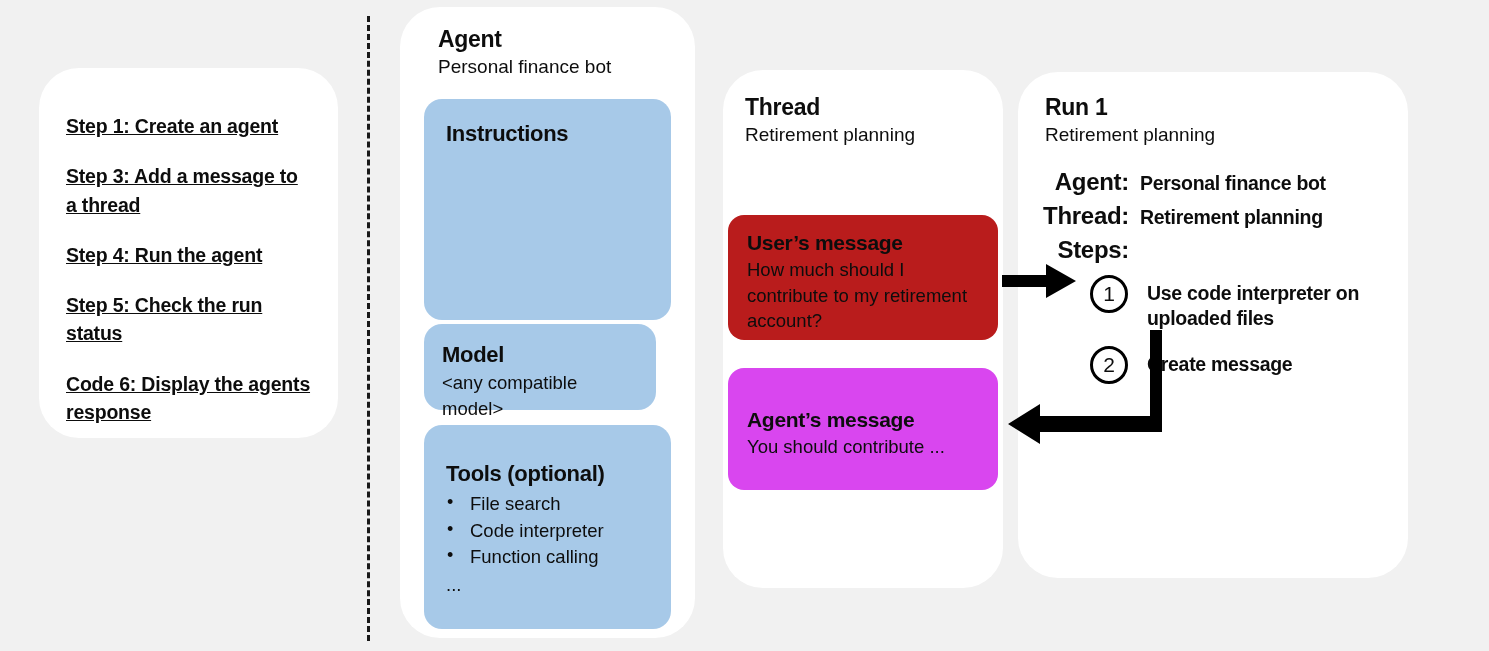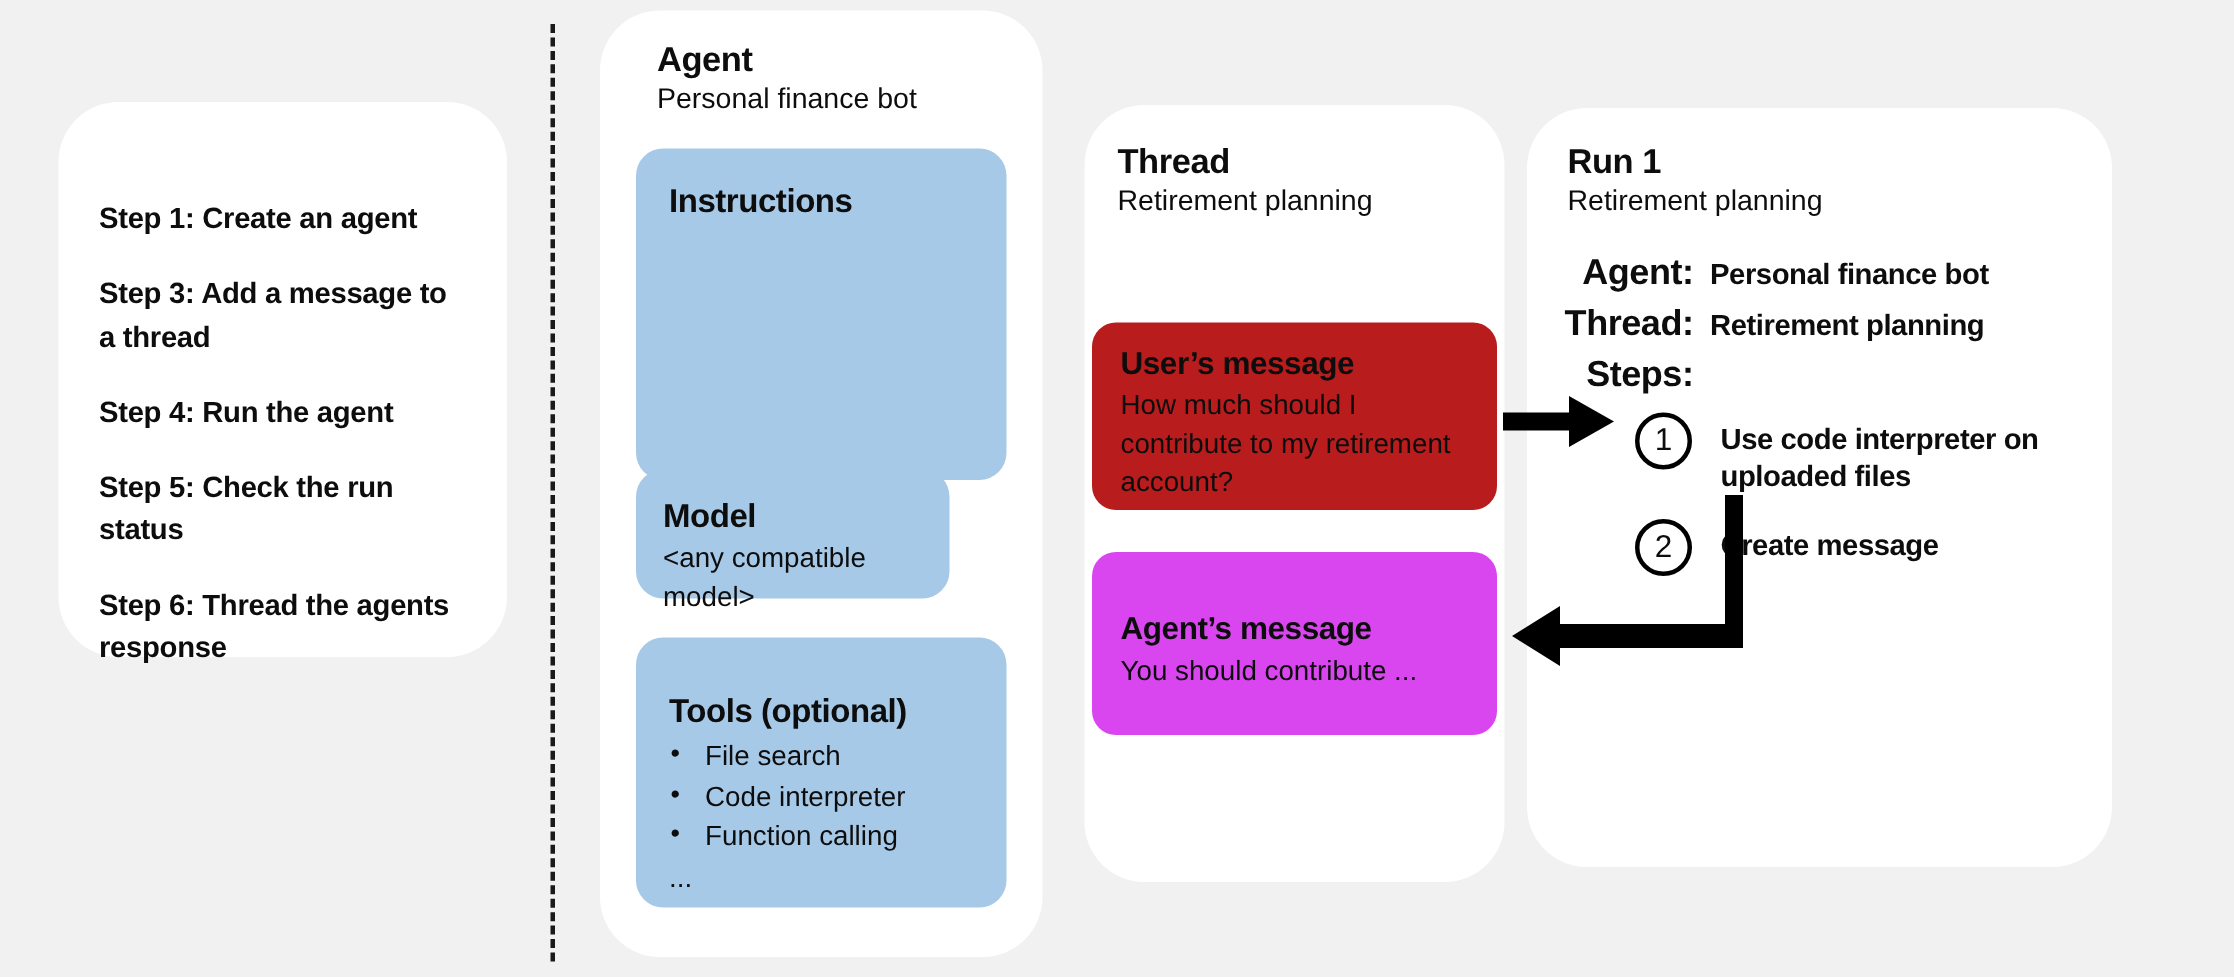--- a/index.html
+++ b/index.html
@@ -27,21 +27,22 @@
     border-radius: 40px;
     box-sizing: border-box;
   }
 
   
   #steps-card {
     left: 39px;
     top: 68px;
     width: 299px;
     height: 370px;
-    padding: 64px 26px 0 27px;
+    padding: 44px 26px 0 27px;
+    text-decoration: underline;
   }
   .step-line {
     font-size: 19.5px;
     font-weight: bold;
     line-height: 1.45;
     letter-spacing: -0.2px;
     margin-bottom: 22px;
   }
 
   
@@ -98,30 +99,30 @@
 
   #instructions-block {
     left: 24px;
     top: 92px;
     width: 247px;
     height: 221px;
     padding: 22px 18px 0 22px;
   }
   #model-block {
     left: 24px;
-    top: 306px;
-    width: 209px;
+    top: 317px;
+    width: 232px;
     height: 86px;
     padding: 18px 14px 0 18px;
   }
   #tools-block {
     left: 24px;
     top: 418px;
     width: 247px;
-    height: 180px;
+    height: 204px;
     padding: 36px 14px 0 22px;
   }
   .tool-list {
     margin: 4px 0 0 0;
     padding: 0;
     list-style: none;
   }
   .tool-list li {
     font-size: 18.5px;
     line-height: 1.42;
@@ -257,21 +258,21 @@
 </head>
 <body>
 
 <div id="stage">
 
   <div class="card" id="steps-card">
     <div class="step-line">Step 1: Create an agent</div>
     <div class="step-line">Step 3: Add a message to a thread</div>
     <div class="step-line">Step 4: Run the agent</div>
     <div class="step-line">Step 5: Check the run status</div>
-    <div class="step-line">Step 6: Thread the agents response</div>
+    <div class="step-line">Code 6: Display the agents response</div>
   </div>
 
   <div id="divider"></div>
 
   <div class="card" id="agent-card">
     <div id="agent-header">
       <div class="card-title">Agent</div>
       <div class="card-subtitle">Personal finance bot</div>
     </div>
 

